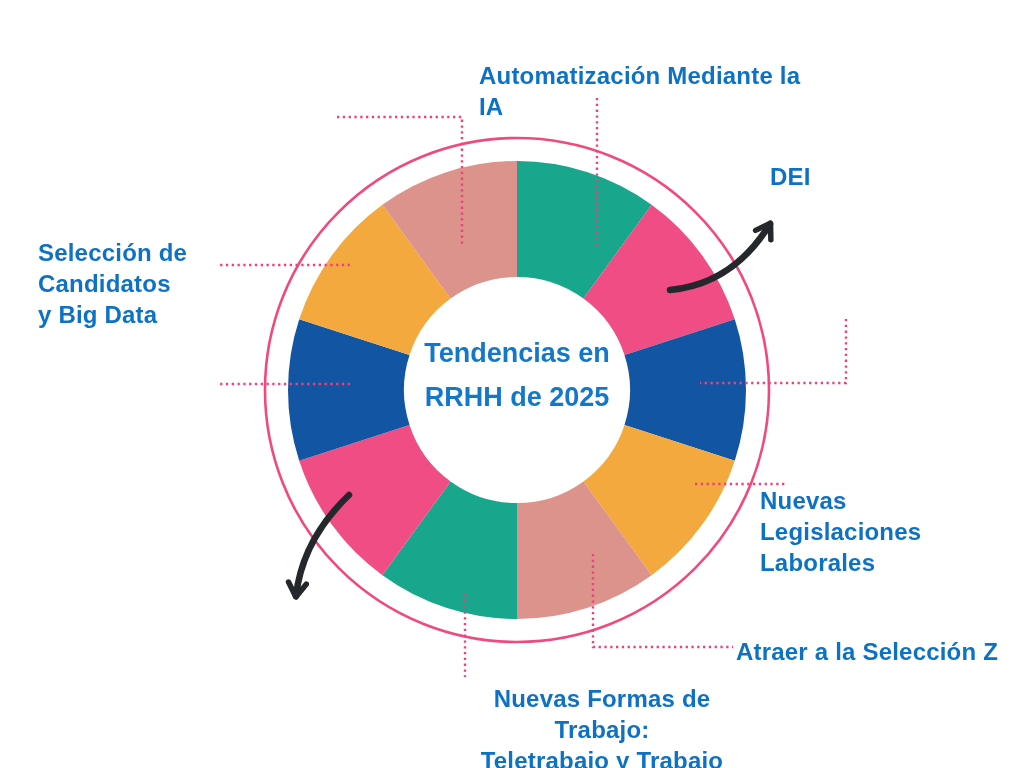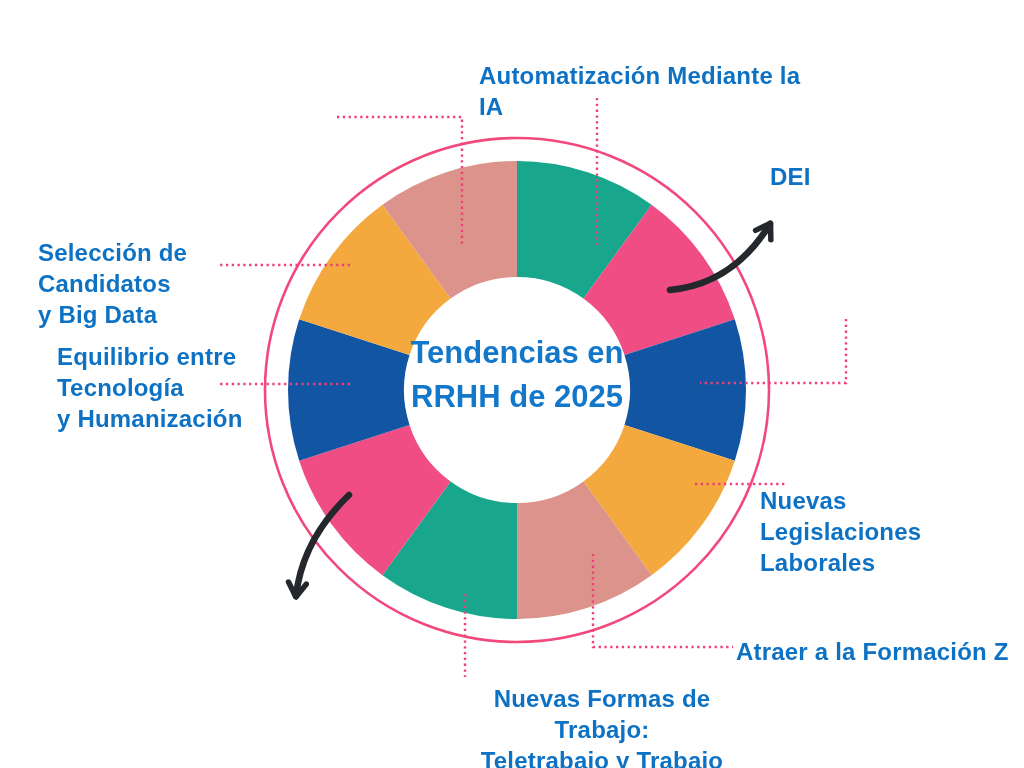--- a/index.html
+++ b/index.html
@@ -21,21 +21,21 @@
   }
   .callout{
     position:absolute;
     color:var(--label-blue,#0e72c4);
     font-weight:bold;font-size:24px;line-height:31px;
     white-space:pre-line;letter-spacing:0.2px;
   }
   .center-title{
     position:absolute;left:357px;top:331px;width:320px;
     text-align:center;color:var(--title-blue,#1478ca);
-    font-weight:bold;font-size:31px;line-height:44px;white-space:pre-line;
+    font-weight:bold;font-size:27px;line-height:44px;white-space:pre-line;
   }
   .logo{
     position:absolute;left:357px;top:415px;width:320px;text-align:center;
     color:var(--logo-navy,#2b3a90);
   }
   .logo .wordmark{
     font-weight:bold;font-size:26px;letter-spacing:1.5px;line-height:26px;
     display:block;transform:scaleY(0.92);
   }
   .logo .tagline{
@@ -90,29 +90,26 @@
 
 
   <div class="callout" style="left:479px;top:60px;width:340px;">Automatización Mediante la IA</div>
 
   <div class="callout" style="left:770px;top:141px;width:80px;margin-top:20px;">DEI</div>
 
 
   <div class="callout" style="left:760px;top:454px;width:230px;margin-top:31px;">Nuevas Legislaciones
 Laborales</div>
 
-  <div class="callout" style="left:736px;top:636px;width:280px;">Atraer a la Formación Z</div>
+  <div class="callout" style="left:736px;top:636px;width:280px;">Atraer a la Selección Z</div>
 
   <div class="callout" style="left:452px;top:683px;width:300px;text-align:center;">Nuevas Formas de Trabajo:
 Teletrabajo y Trabajo Híbrido</div>
 
 
-  <div class="callout" style="left:57px;top:341px;width:210px;">Equilibrio entre
-Tecnología
-y Humanización</div>
 
   <div class="callout" style="left:38px;top:237px;width:250px;">Selección de Candidatos
 y Big Data</div>
 
   <div class="center-title">Tendencias en
 RRHH de 2025</div>
 
 
 </div>
 

